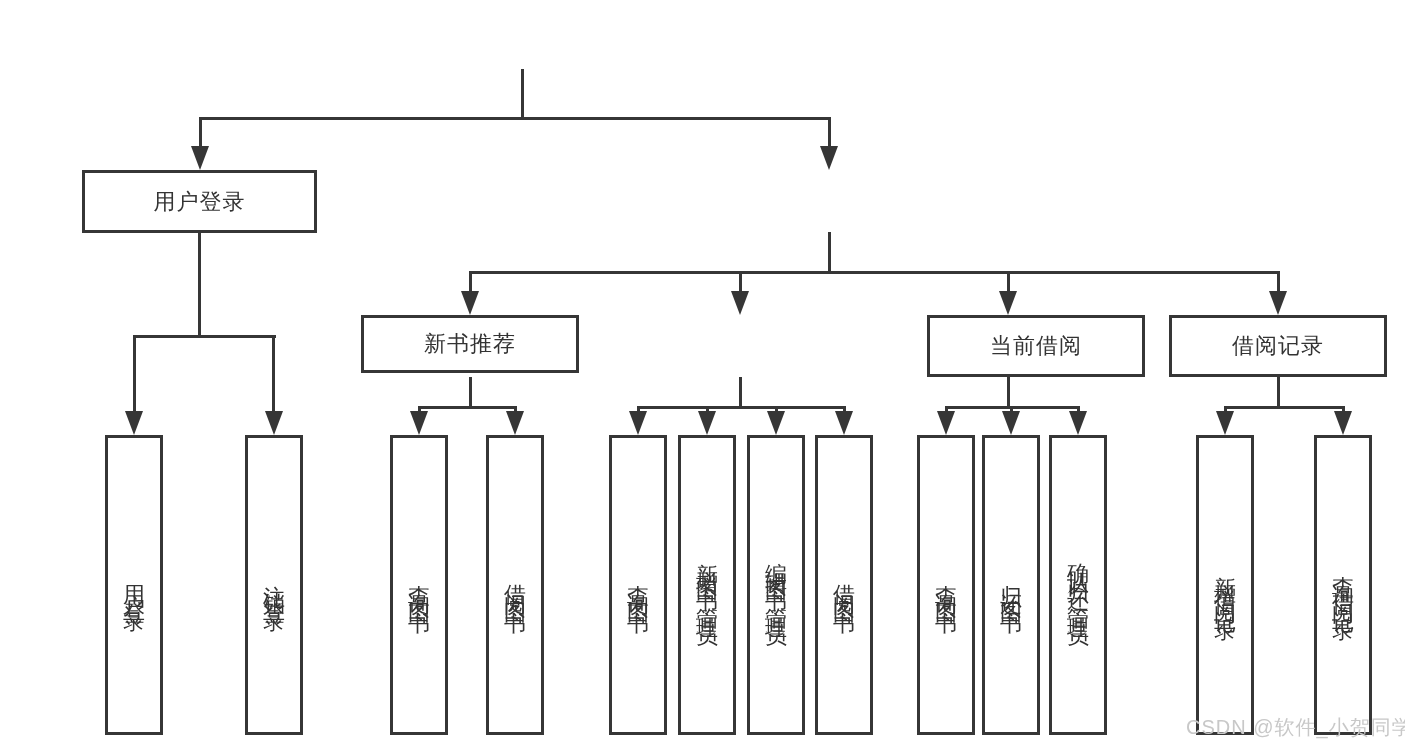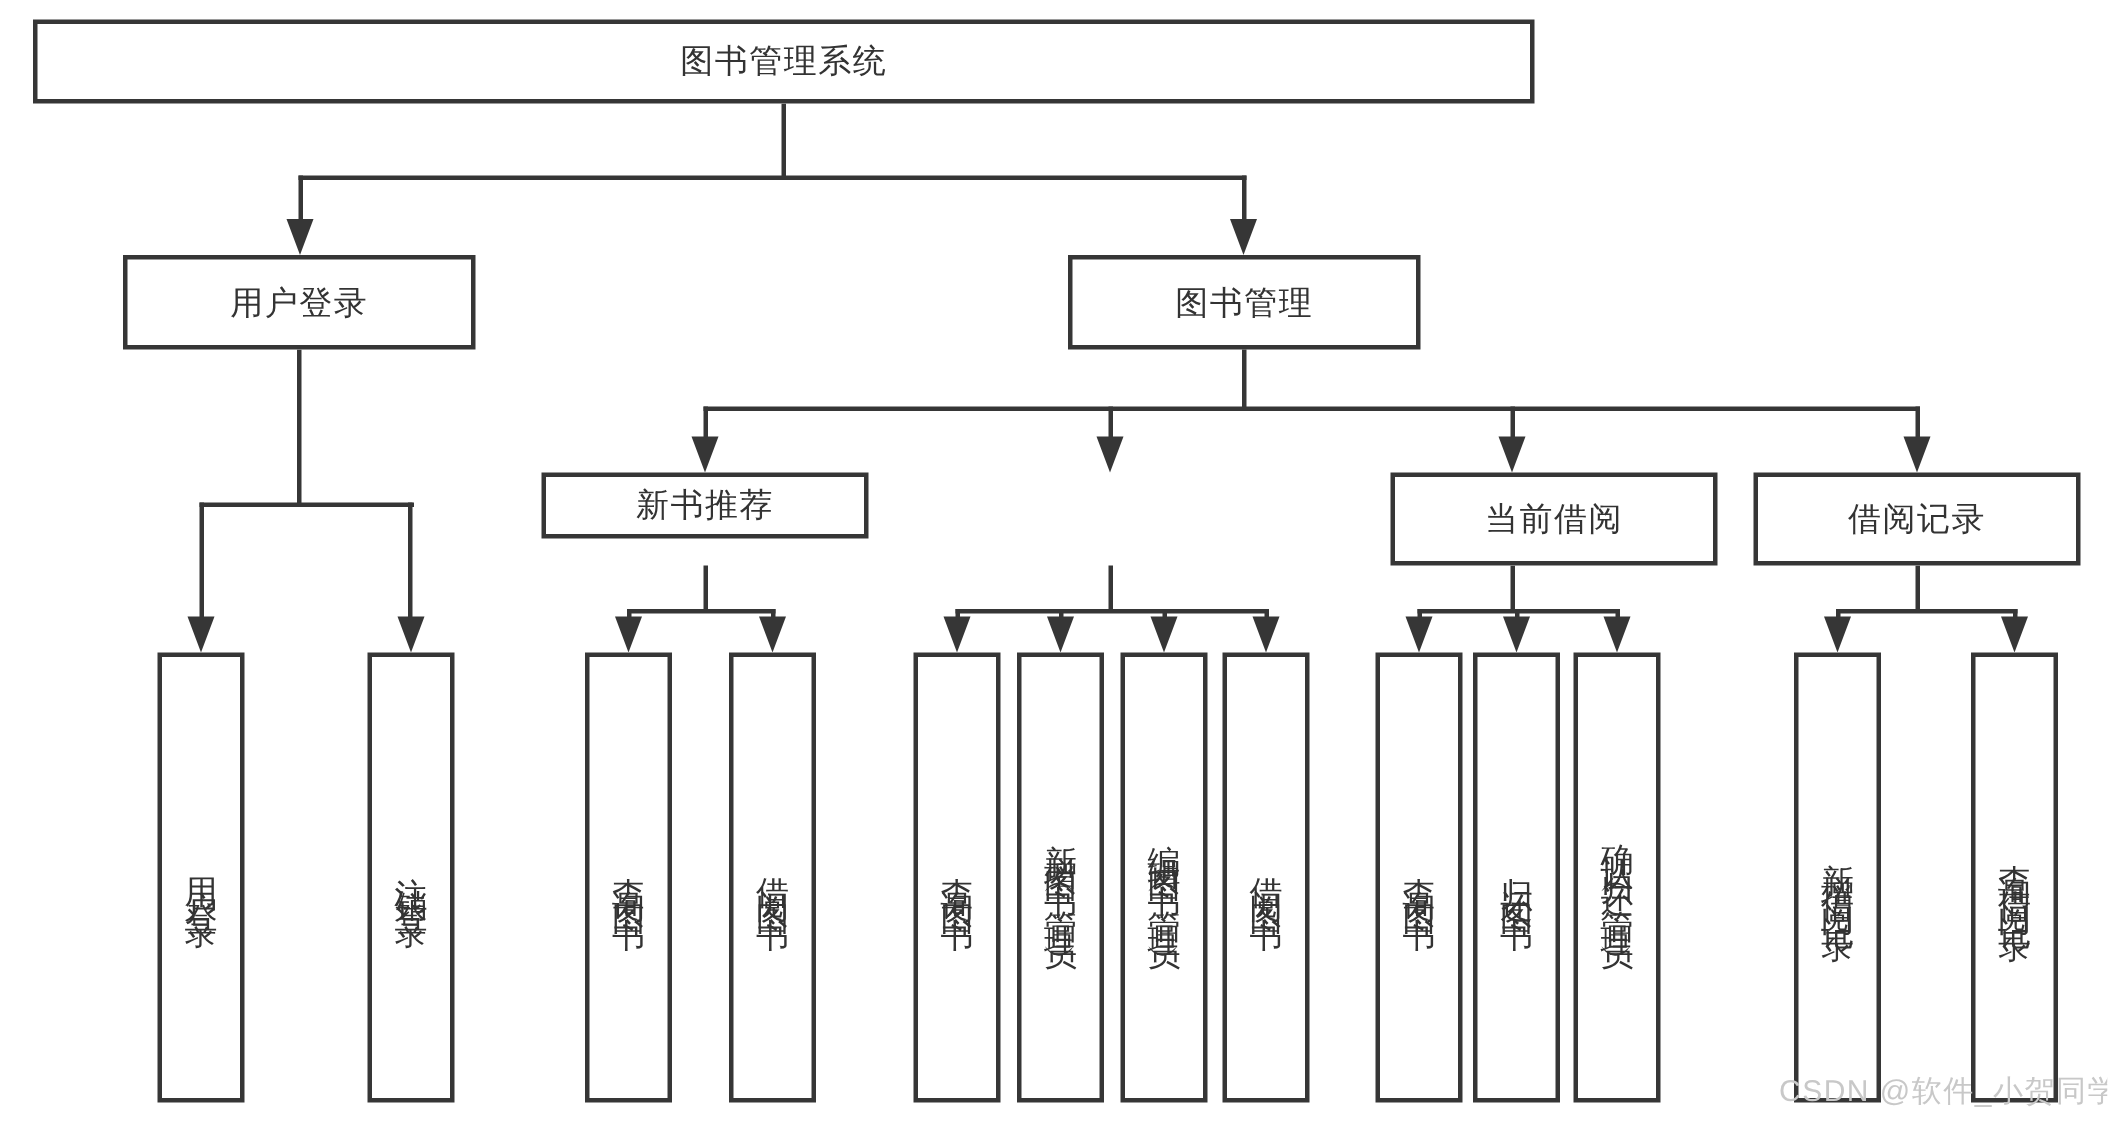--- a/index.html
+++ b/index.html
@@ -61,32 +61,26 @@
     color:var(--wm);
     white-space:nowrap;
     z-index:3;
   }
 </style>
 </head>
 <body>
 
 <div class="stage">
 
-  <div class="box h" style="left:22px;top:13px;width:1001px;height:56px">
-    <span>图书管理系统</span>
-  </div>
 
   <div class="box h" style="left:82px;top:170px;width:235px;height:63px">
     <span>用户登录</span>
   </div>
-  <div class="box h" style="left:712px;top:170px;width:235px;height:63px">
-    <span>图书管理</span>
-  </div>
 
-  <div class="box h" style="left:361px;top:315px;width:218px;height:44px">
+  <div class="box h" style="left:361px;top:315px;width:218px;height:58px">
     <span>新书推荐</span>
   </div>
   <div class="box h" style="left:927px;top:315px;width:218px;height:62px">
     <span>当前借阅</span>
   </div>
   <div class="box h" style="left:1169px;top:315px;width:218px;height:62px">
     <span>借阅记录</span>
   </div>
 
   <div class="box v" style="left:105px;top:435px;width:58px;height:300px">

